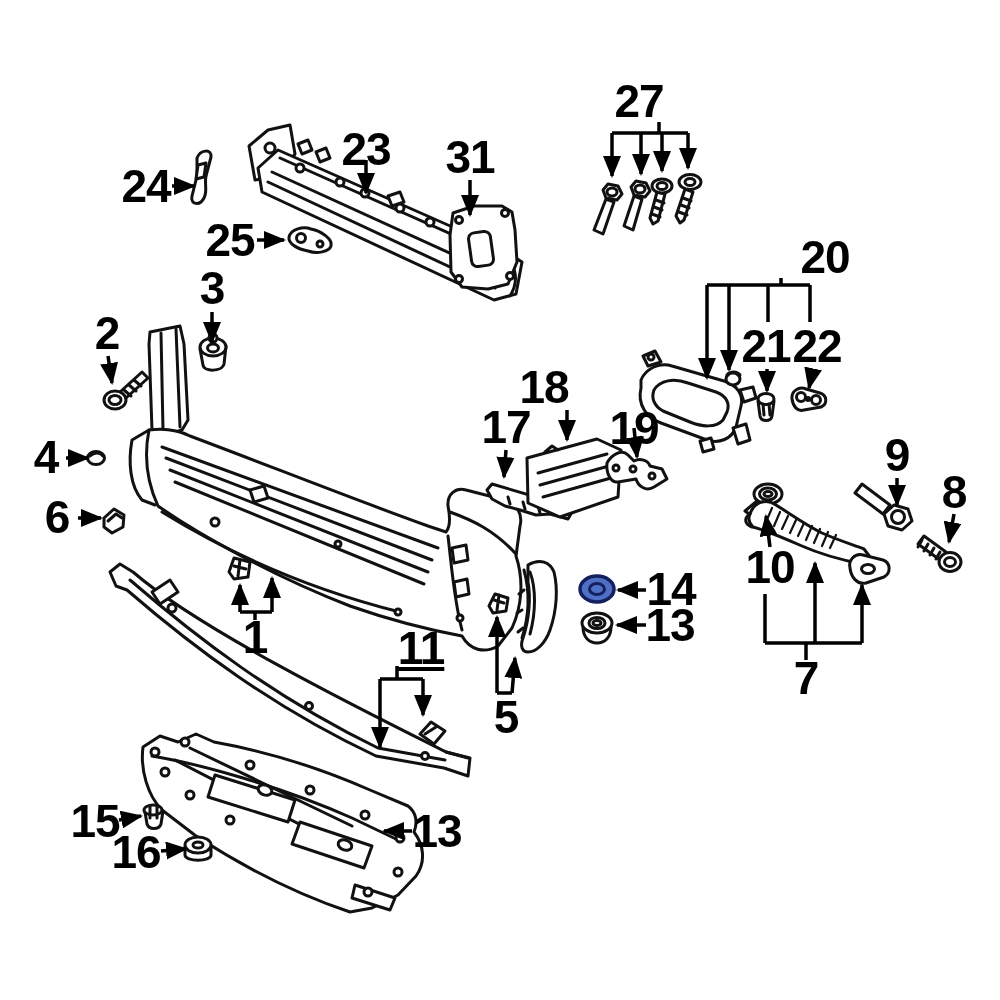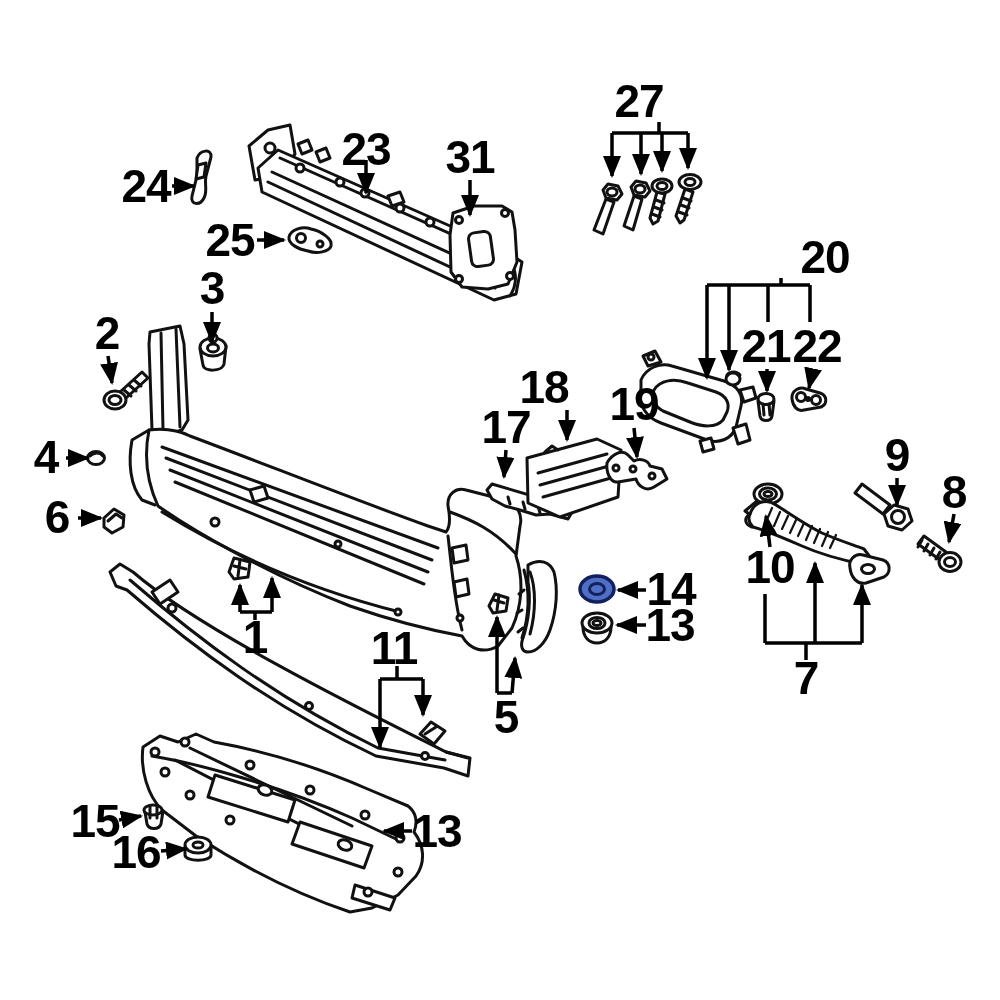--- a/index.html
+++ b/index.html
@@ -332,29 +332,29 @@
   <div class="callout" style="left:255px;top:637px;">1</div>
   <div class="callout" style="left:107px;top:333px;">2</div>
   <div class="callout" style="left:212px;top:288px;">3</div>
   <div class="callout" style="left:46px;top:457px;">4</div>
   <div class="callout" style="left:506px;top:717px;">5</div>
   <div class="callout" style="left:57px;top:517px;">6</div>
   <div class="callout" style="left:806px;top:678px;">7</div>
   <div class="callout" style="left:954px;top:492px;">8</div>
   <div class="callout" style="left:897px;top:455px;">9</div>
   <div class="callout" style="left:770px;top:567px;">10</div>
-  <div class="callout" style="left:394px;top:648px;">11</div>
+  <div class="callout" style="left:421px;top:648px;text-decoration:underline;">11</div>
   <div class="callout" style="left:437px;top:831px;">13</div>
   <div class="callout" style="left:670px;top:625px;">13</div>
   <div class="callout" style="left:671px;top:589px;">14</div>
   <div class="callout" style="left:95px;top:821px;text-align:right;">15</div>
   <div class="callout" style="left:136px;top:852px;">16</div>
   <div class="callout" style="left:506px;top:427px;text-align:right;">17</div>
   <div class="callout" style="left:544px;top:387px;">18</div>
-  <div class="callout" style="left:634px;top:404px;">19</div>
+  <div class="callout" style="left:634px;top:428px;">19</div>
   <div class="callout" style="left:781px;top:257px;margin-left:44px;">20</div>
   <div class="callout" style="left:766px;top:346px;">21</div>
   <div class="callout" style="left:817px;top:346px;">22</div>
   <div class="callout" style="left:366px;top:149px;">23</div>
   <div class="callout" style="left:146px;top:186px;">24</div>
   <div class="callout" style="left:230px;top:240px;">25</div>
   <div class="callout" style="left:470px;top:157px;">31</div>
   <div class="callout" style="left:639px;top:101px;">27</div>
 </div>
 

